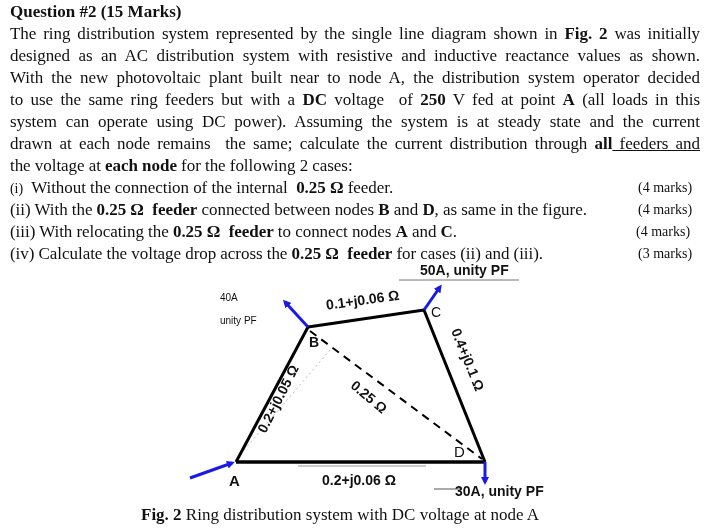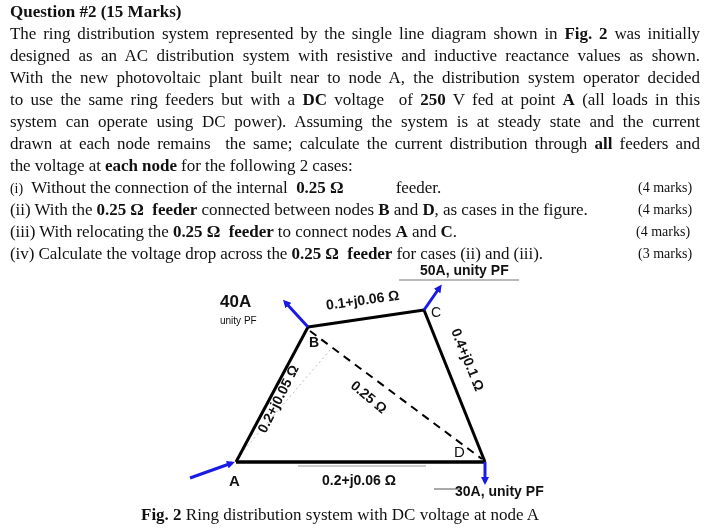--- a/index.html
+++ b/index.html
@@ -17,30 +17,30 @@
 </head>
 <body>
 
 <div id="title" class="serif">Question #2 (15 Marks)</div>
 
 <div class="line serif just" style="top:24px"><span style="white-space: pre; margin-top: 48px;">The ring distribution system represented by the single line diagram shown in </span><b style="white-space: pre;">Fig. 2</b><span style="white-space: pre;"> was initially</span></div>
 <div class="line serif just" style="top:46px"><span style="white-space: pre; margin-top: 44px;">designed as an AC distribution system with resistive and inductive reactance values as shown.</span></div>
 <div class="line serif just" style="top:68px"><span style="white-space: pre;">With the new photovoltaic plant built near to node A, the distribution system operator decided</span></div>
 <div class="line serif just" style="top:90px"><span style="white-space: pre;">to use the same ring feeders but with a </span><b style="white-space: pre;">DC</b><span style="white-space: pre;"> voltage  of </span><b style="white-space: pre;">250</b><span style="white-space: pre;"> V fed at point </span><b style="white-space: pre;">A</b><span style="white-space: pre;"> (all loads in this</span></div>
 <div class="line serif just" style="top:112px"><span style="white-space: pre;">system can operate using DC power). Assuming the system is at steady state and the current</span></div>
-<div class="line serif just" style="top:134px"><span style="white-space: pre;">drawn at each node remains  the same; calculate the current distribution through </span><b style="white-space: pre;">all</b><span style="white-space: pre;"> feeders and</span></div>
+<div class="line serif just" style="top:134px"><span style="white-space: pre;">drawn at each node remains  the same; calculate the current distribution through </span><b style="white-space: pre;">all</b><span style="white-space: pre; text-decoration: underline;"> feeders and</span></div>
 <div class="line serif" style="top:156px"><span style="white-space: pre;">the voltage at </span><b style="white-space: pre;">each node</b><span style="white-space: pre;"> for the following 2 cases:</span></div>
 
 <div class="line serif" style="top:178px">
-  <span style="font-size:14px">(i)</span><span><span style="white-space: pre;">  Without the connection of the internal  </span><b style="white-space: pre;">0.25 Ω</b><span style="white-space: pre; margin-left: 48px;"> feeder.</span></span>
+  <span style="font-size:14px">(i)</span><span><span style="white-space: pre;">  Without the connection of the internal  </span><b style="white-space: pre;">0.25 Ω</b><span style="white-space: pre;"> feeder.</span></span>
 </div>
 <div class="marks serif" style="top:180px; left:638px">(4 marks)</div>
 
 <div class="line serif" style="top:200px">
-  <span>(ii)</span><span><span style="white-space: pre;"> With the </span><b style="white-space: pre;">0.25 Ω  feeder</b><span style="white-space: pre;"> connected between nodes </span><b style="white-space: pre;">B</b><span style="white-space: pre;"> and </span><b style="white-space: pre;">D</b><span style="white-space: pre;">, as cases in the figure.</span></span>
+  <span>(ii)</span><span><span style="white-space: pre;"> With the </span><b style="white-space: pre;">0.25 Ω  feeder</b><span style="white-space: pre;"> connected between nodes </span><b style="white-space: pre;">B</b><span style="white-space: pre;"> and </span><b style="white-space: pre;">D</b><span style="white-space: pre;">, as same in the figure.</span></span>
 </div>
 <div class="marks serif" style="top:202px; left:638px">(4 marks)</div>
 
 <div class="line serif" style="top:222px">
   <span>(iii)</span><span><span style="white-space: pre;"> With relocating the </span><b style="white-space: pre;">0.25 Ω  feeder</b><span style="white-space: pre;"> to connect nodes </span><b style="white-space: pre;">A</b><span style="white-space: pre;"> and </span><b style="white-space: pre;">C</b><span style="white-space: pre;">.</span></span>
 </div>
 <div class="marks serif" style="top:224px; left:636px">(4 marks)</div>
 
 <div class="line serif" style="top:244px">
   <span>(iv)</span><span><span style="white-space: pre;"> Calculate the voltage drop across the </span><b style="white-space: pre;">0.25 Ω  feeder</b><span style="white-space: pre;"> for cases (ii) and (iii).</span></span>
@@ -76,20 +76,20 @@
 <div class="lbl sans" style="left:309px; top:334px; font-size:14px">B</div>
 <div class="lbl sans" style="left:431px; top:304px; font-size:14px; font-weight:normal">C</div>
 <div class="lbl sans" style="left:454px; top:443px; font-size:15px; font-weight:normal">D</div>
 
 <div class="lbl sans" style="left:325px; top:297px; transform:rotate(-8deg); transform-origin:left top">0.1+j0.06 Ω</div>
 <div class="lbl sans" style="left:254px; top:428px; transform:rotate(-63deg); transform-origin:left top">0.2+j0.05 Ω</div>
 <div class="lbl sans" style="left:463px; top:326px; transform:rotate(68deg); transform-origin:left top">0.4+j0.1 Ω</div>
 <div class="lbl sans" style="left:322px; top:472px">0.2+j0.06 Ω</div>
 <div class="lbl sans" style="left:358px; top:377px; transform:rotate(40deg); transform-origin:left top">0.25 Ω</div>
 
-<div class="lbl sans" style="left:220px; top:292px; font-size:17px; font-weight:bold">40A</div>
+<div class="lbl sans" style="left:220px; top:292px; font-size:10px; font-weight:normal">40A</div>
 <div class="lbl sans" style="left:220px; top:315px; font-size:10px; font-weight:normal">unity PF</div>
 <div class="lbl sans" style="left:420px; top:262px">50A, unity PF</div>
 <div class="lbl sans" style="left:455px; top:483px">30A, unity PF</div>
 
 <div id="caption" class="serif">
   <b>Fig. 2</b><span> Ring distribution system with DC voltage at node A</span>
 </div>
 
 </body></html>

